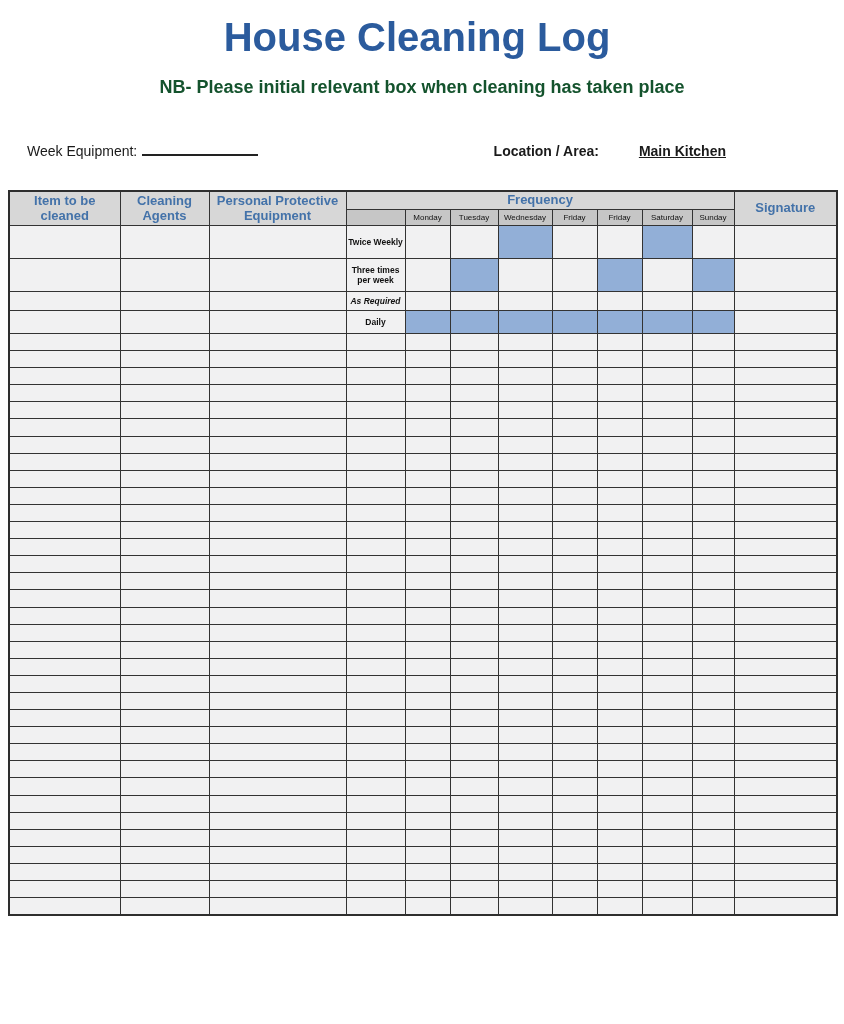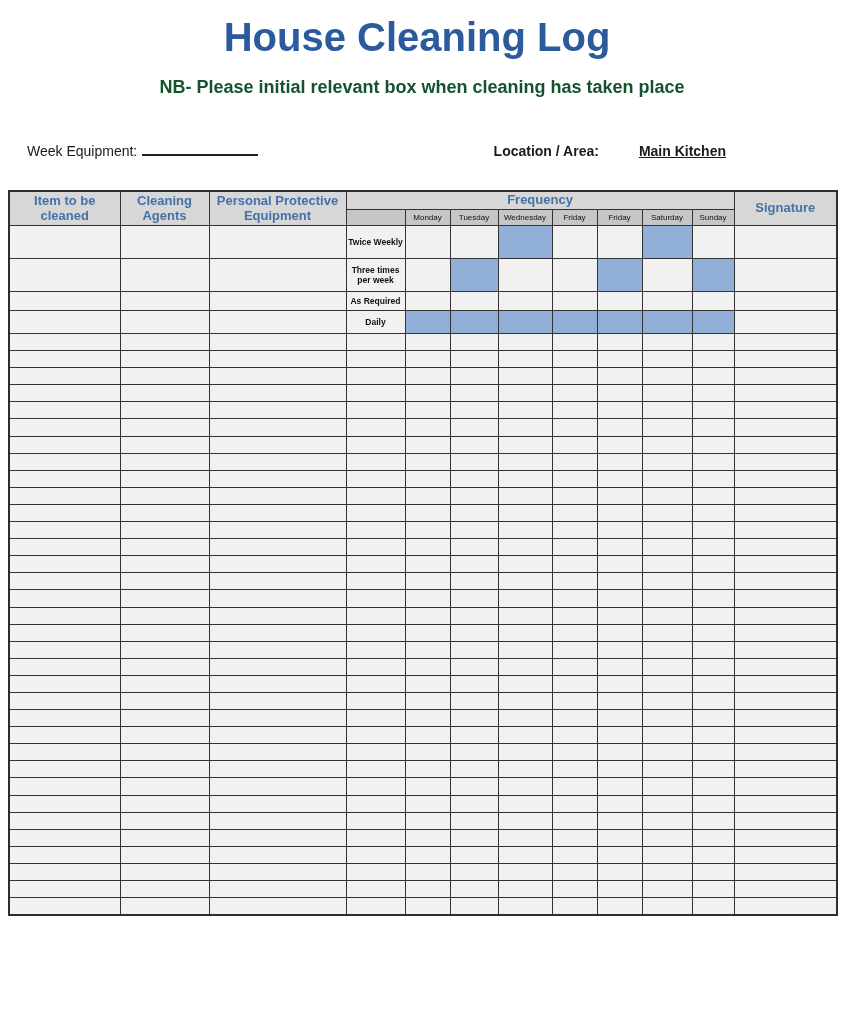--- a/index.html
+++ b/index.html
@@ -80,21 +80,21 @@
   }
   tbody td { background: #f1f1f2; }
   tbody td.hl { background: #92afd7; }
   tbody td.freq-label {
     font-size: 8.5px;
     font-weight: bold;
     color: #111111;
     line-height: 1.2;
   }
   tr.row-f0 td, tr.row-f1 td { height: 32px; }
-  tr.row-f2 td { height: 18px; }
+  tr.row-f2 td { height: 18px; font-style: italic; }
   tr.row-f3 td { height: 22px; }
   tr.row-e td { height: 16.1px; }
 </style>
 </head>
 <body>
 
 <div class="page">
 
   <h1 class="title">House Cleaning Log</h1>
   <h2 class="subtitle">NB- Please initial relevant box when cleaning has taken place</h2>

